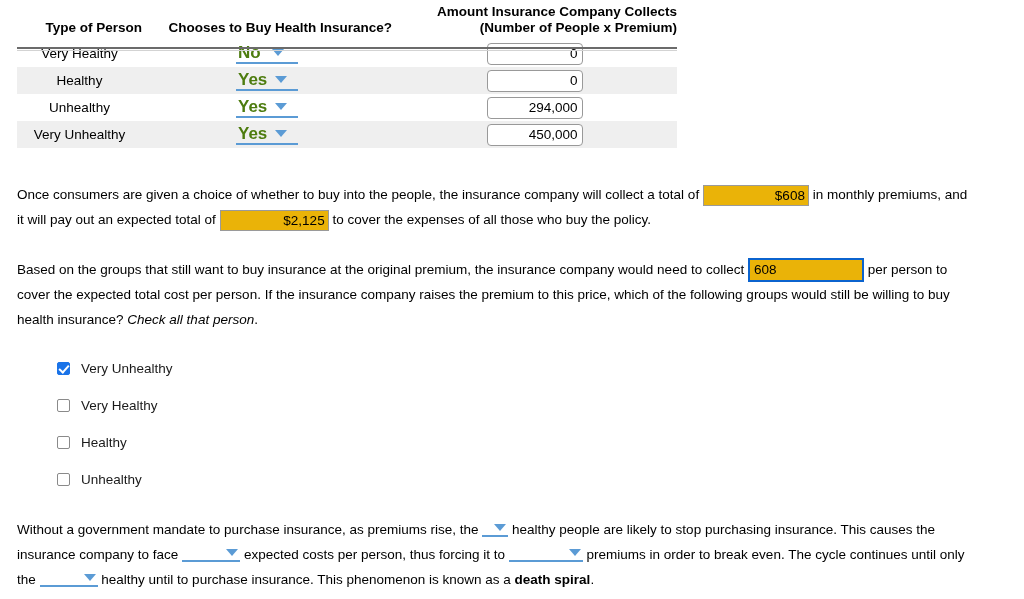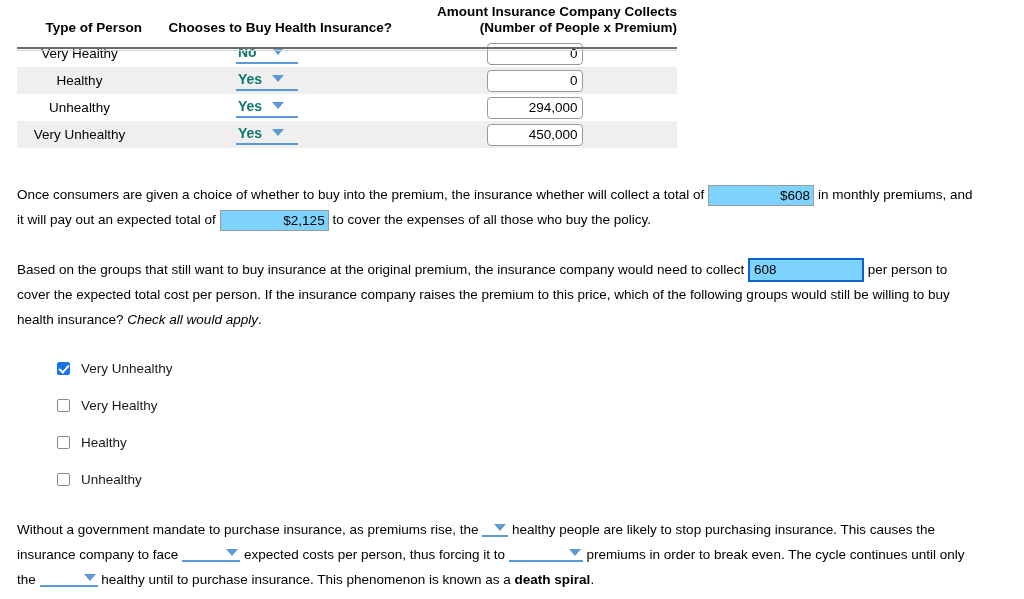--- a/index.html
+++ b/index.html
@@ -66,23 +66,23 @@
   }
   tr.row-alt td { background: #efefef; }
   td.cell-person { text-align: center; }
   td.cell-choose { text-align: center; }
   td.cell-amount { text-align: center; }
 
   
   .dd-table {
     display: inline-block;
     border-bottom: 2px solid #5b9bd5;
-    color: #0f766e;
+    color: #4d7c0f;
     font-weight: bold;
-    font-size: 14px;
+    font-size: 17px;
     padding: 0 2px 1px 2px;
     min-width: 58px;
     text-align: left;
     line-height: 17px;
     cursor: pointer;
     white-space: nowrap;
   }
   .dd-table .dd-val { display: inline-block; min-width: 26px; }
   .dd-table .dd-arrow {
     display: inline-block;
@@ -123,21 +123,21 @@
   }
   #para1 { left: 17px; top: 182px; width: 960px; }
   #para2 { left: 17px; top: 257px; width: 960px; }
   #para4 { left: 17px; top: 517px; width: 960px; }
 
   .inp-inline {
     display: inline-block;
     height: 17px;
     line-height: 17px;
     border: 1px solid #9a9a9a;
-    background: #7dd3fc;
+    background: #eab308;
     vertical-align: middle;
     font-size: 13.5px;
     font-family: "Liberation Sans", sans-serif;
     padding: 1px 3px;
     box-sizing: content-box;
     cursor: text;
   }
   .inp-608   { width: 98px; text-align: right; }
   .inp-2125  { width: 90px; text-align: right; padding-left: 14px; }
   .inp-focus {
@@ -279,32 +279,32 @@
           <span class="amt-box">450,000</span>
         </td>
       </tr>
     </tbody>
   </table>
 </div>
 <div class="header-rule"></div>
 <div class="header-rule2"></div>
 
 <div class="para" id="para1">
-  <span>Once consumers are given a choice of whether to buy into the premium, the insurance whether will collect a total of</span>
+  <span>Once consumers are given a choice of whether to buy into the people, the insurance company will collect a total of</span>
   <span class="inp-inline inp-608">$608</span>
   <span>in monthly premiums, and it will pay out an expected total of</span>
   <span class="inp-inline inp-2125">$2,125</span>
   <span>to cover the expenses of all those who buy the policy.</span>
 </div>
 
 <div class="para" id="para2">
   <span>Based on the groups that still want to buy insurance at the original premium, the insurance company would need to collect</span>
   <span class="inp-inline inp-focus">608</span>
   <span>per person to cover the expected total cost per person. If the insurance company raises the premium to this price, which of the following groups would still be willing to buy health insurance?</span>
-  <span class="ital">Check all would apply</span><span>.</span>
+  <span class="ital">Check all that person</span><span>.</span>
 </div>
 
 <div class="checklist">
   <div class="check-row">
     <span class="cbox checked"></span>
     <span class="check-label">Very Unhealthy</span>
   </div>
   <div class="check-row">
     <span class="cbox"></span>
     <span class="check-label">Very Healthy</span>

